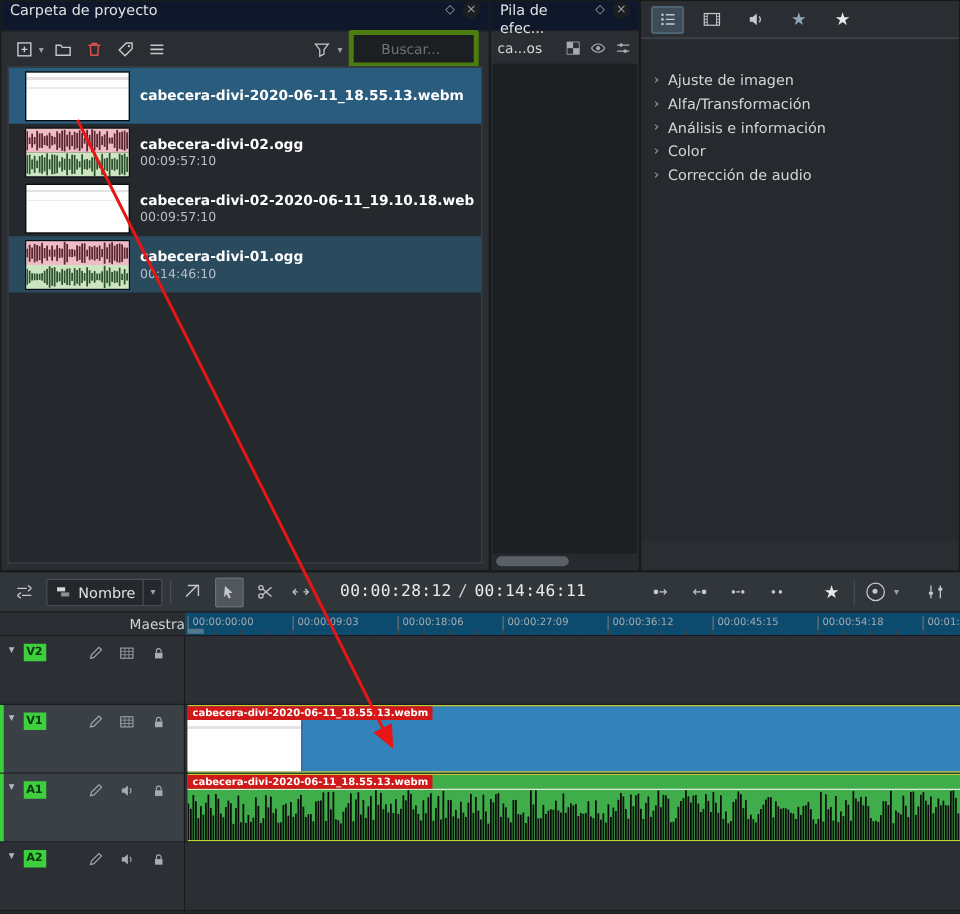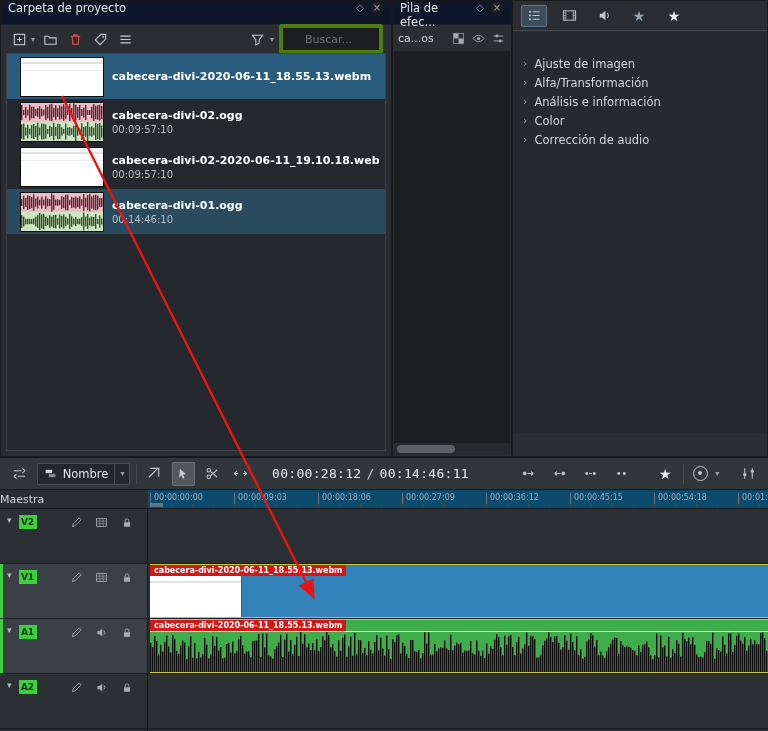--- a/index.html
+++ b/index.html
@@ -72,21 +72,21 @@
   .tool-btn{width:24px;height:24px;display:flex;align-items:center;justify-content:center;color:#c4c9ce;border-radius:2px}
   .tool-btn.active{background:#51575d;box-shadow:inset 0 0 0 1px #6a7177}
   .timecode{font-family:"DejaVu Sans Mono","Liberation Mono",monospace;font-size:13px;color:#e8ebee;margin:0 24px 0 14px;letter-spacing:.3px;display:flex;align-items:center}
   .tc-sep{margin:0 5px;color:#c9ced2}
   .mix-group{display:flex;gap:7px;margin-left:18px}
   .rec-circle{width:15px;height:15px;border:1.5px solid #c4c9ce;border-radius:50%;position:relative}
   .rec-circle::after{content:"";position:absolute;left:4px;top:4px;width:4px;height:4px;border-radius:50%;background:#c4c9ce}
 
   
   #timeline{position:absolute;left:0;top:490px;width:768px;bottom:0;background:#26292d;overflow:hidden}
-  #tl-corner{position:absolute;left:0;top:0;width:148px;height:19px;background:#2a2e32;border-bottom:1px solid #17191b;display:flex;align-items:center;justify-content:flex-start;font-size:11px;color:#cfd4d8}
+  #tl-corner{position:absolute;left:0;top:0;width:148px;height:19px;background:#2a2e32;border-bottom:1px solid #17191b;display:flex;align-items:center;justify-content:flex-end;font-size:11px;color:#cfd4d8}
   #ruler{position:absolute;left:148px;right:0;top:0;height:19px;background:#0c4a6e;border-bottom:1px solid #17191b;overflow:hidden}
   #ruler::after{content:"";position:absolute;left:2px;right:0;bottom:0;height:4px;background:repeating-linear-gradient(90deg,#3c4247 0 1px,transparent 1px 21px)}
   .ruler-label{position:absolute;top:3px;font-size:8px;color:#a4aab0;border-left:1px solid #6a7177;padding-left:3px;height:13px;line-height:10px;white-space:nowrap}
   .zone-bar{position:absolute;left:2px;bottom:1px;width:13px;height:4px;background:#54788c;z-index:2}
   #heads{position:absolute;left:0;top:19px;width:148px;bottom:0;border-right:1px solid #17191b;background:#26292d}
   .track-head{position:relative;height:55px;border-bottom:1px solid #1a1d20;background:#2c3035;display:flex;align-items:flex-start;padding:5px 13px 0 7px;gap:7px}
   .track-head.active{background:#3a4046}
   .track-head.active::before{content:"";position:absolute;left:0;top:0;bottom:0;width:3px;background:#3ecf3e}
   .collapse{color:#b2b8bd;font-size:9px;margin-top:2px;line-height:1}
   .badge{min-width:18px;height:14px;background:#3ecf3e;color:#07350c;font-size:9px;font-weight:bold;display:flex;align-items:center;justify-content:center;padding:0 2px;margin-top:1px}

